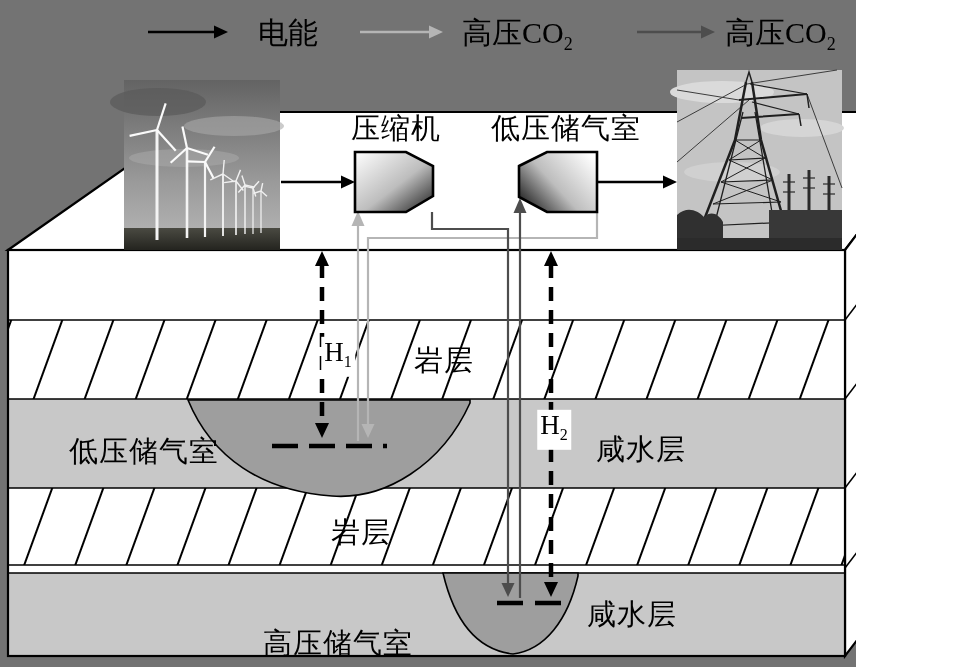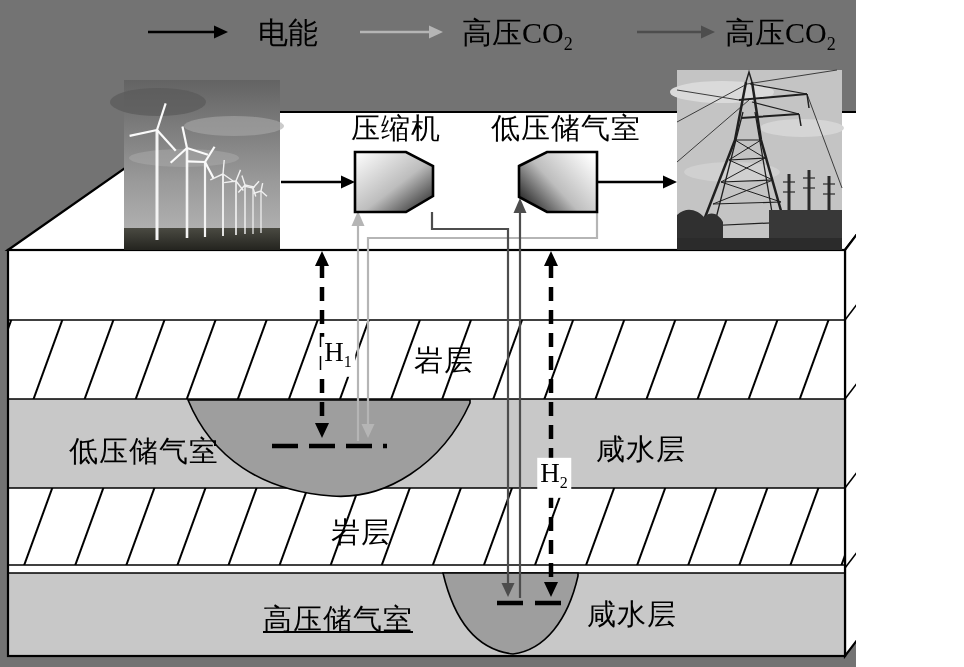--- a/index.html
+++ b/index.html
@@ -240,19 +240,19 @@
   <div class="lbl legend-lbl" style="left:462px;"><span>高压CO</span><sub>2</sub></div>
   <div class="lbl legend-lbl" style="left:725px;"><span>高压CO</span><sub>2</sub></div>
 
   <div class="lbl cjk center" style="left:396px;top:129px;">压缩机</div>
   <div class="lbl cjk center" style="left:566px;top:129px;">低压储气室</div>
 
   <div class="lbl cjk center" style="left:444px;top:361px;">岩层</div>
   <div class="lbl cjk center" style="left:144px;top:452px;">低压储气室</div>
   <div class="lbl cjk center" style="left:641px;top:450px;">咸水层</div>
   <div class="lbl cjk center" style="left:361px;top:533px;">岩层</div>
-  <div class="lbl cjk center" style="left:338px;top:620px;text-decoration:underline;">高压储气室</div>
+  <div class="lbl cjk center" style="left:338px;top:644px;text-decoration:underline;">高压储气室</div>
   <div class="lbl cjk center" style="left:632px;top:615px;">咸水层</div>
 
   <div class="lbl hlbl center" style="left:338px;top:357px;"><span>H</span><sub>1</sub></div>
-  <div class="lbl hlbl center" style="left:554px;top:430px;margin-top:48px;"><span>H</span><sub>2</sub></div>
+  <div class="lbl hlbl center" style="left:554px;top:430px;"><span>H</span><sub>2</sub></div>
 
 </div>
 
 </body></html>

